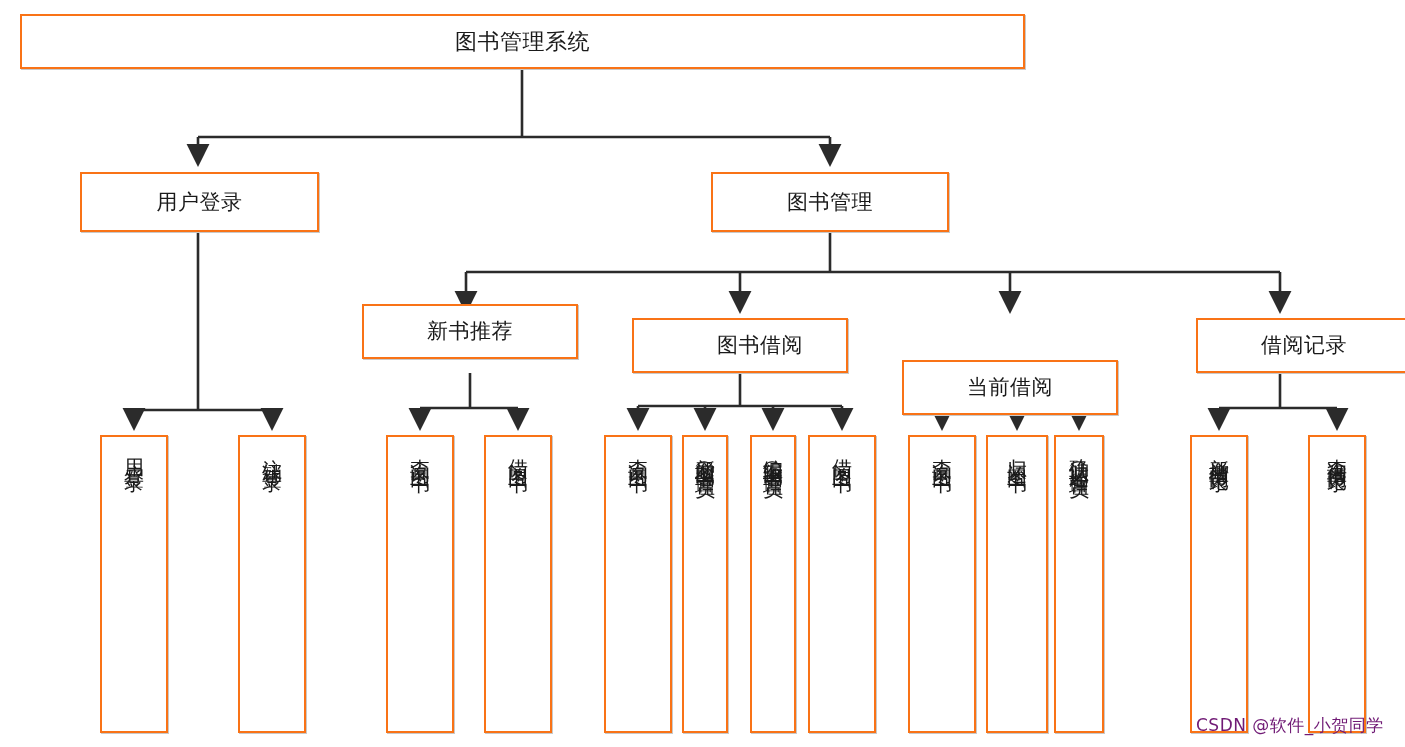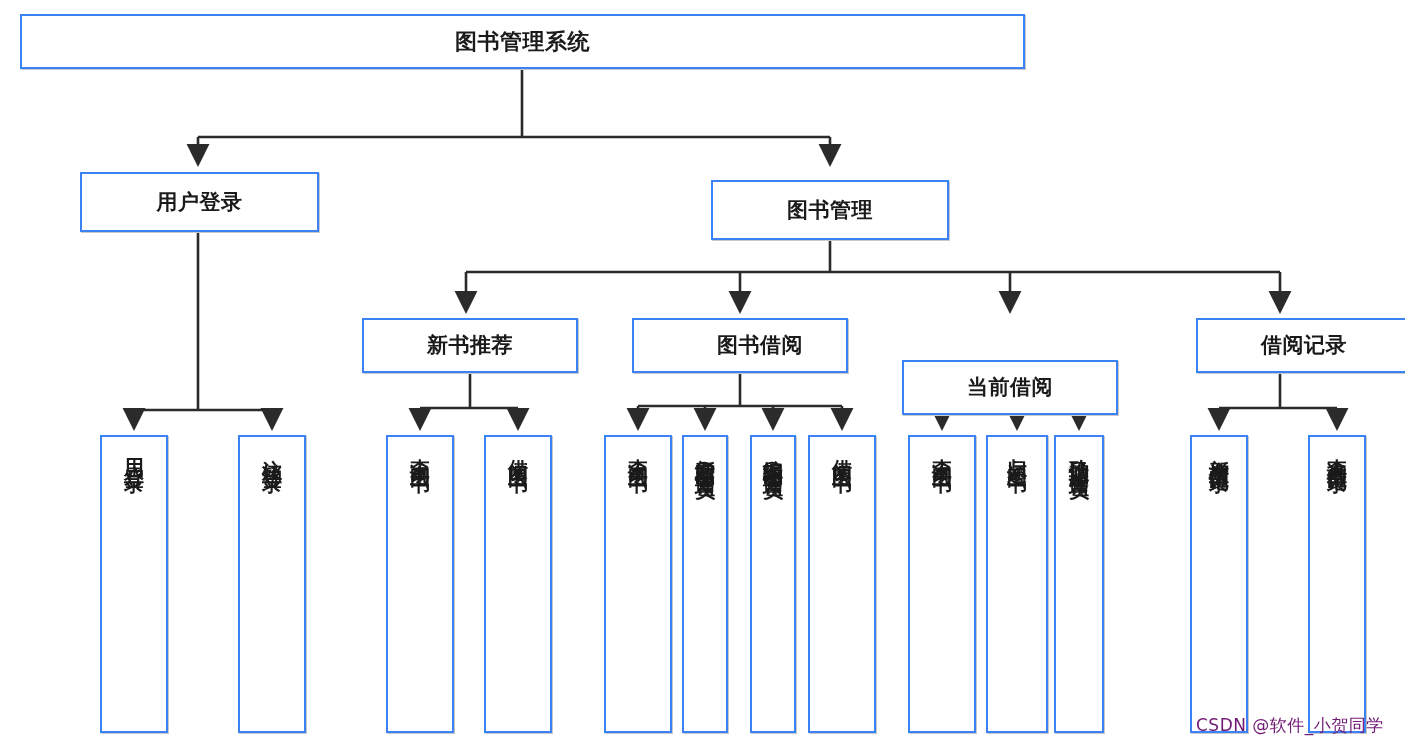--- a/index.html
+++ b/index.html
@@ -24,28 +24,27 @@
     left: 0;
     top: 0;
     width: 1405px;
     height: 747px;
     pointer-events: none;
   }
   .node {
     position: absolute;
     box-sizing: border-box;
     background: #ffffff;
-    border: 2px solid #3b82f6;
+    border: 2px solid #f97316;
     box-shadow: 1px 1px 0 0 #c9c9c9;
     display: flex;
     align-items: center;
     justify-content: center;
     color: #1a1a1a;
     z-index: 5;
-    font-weight: bold;
   }
   .node .label {
     display: block;
     text-align: center;
     line-height: 1.18;
     white-space: nowrap;
   }
   
   .node.horiz .label {
     font-size: 21px;
@@ -136,25 +135,25 @@
     </g>
   </svg>
 
   <div class="node horiz root" style="left: 20px; top: 14px; width: 1005px; height: 55px;">
     <span class="label">图书管理系统</span>
   </div>
 
   <div class="node horiz" style="left: 80px; top: 172px; width: 239px; height: 60px;">
     <span class="label">用户登录</span>
   </div>
-  <div class="node horiz" style="left: 711px; top: 180px; width: 238px; height: 60px;">
+  <div class="node horiz" style="left: 711px; top: 172px; width: 238px; height: 60px;">
     <span class="label">图书管理</span>
   </div>
 
-  <div class="node horiz" style="left: 362px; top: 318px; width: 216px; height: 55px;">
+  <div class="node horiz" style="left: 362px; top: 304px; width: 216px; height: 55px;">
     <span class="label">新书推荐</span>
   </div>
   <div class="node horiz" style="left: 632px; top: 318px; width: 216px; height: 55px; padding-left: 40px;">
     <span class="label">图书借阅</span>
   </div>
   <div class="node horiz" style="left: 902px; top: 318px; width: 216px; height: 55px; margin-top: 42px;">
     <span class="label">当前借阅</span>
   </div>
   <div class="node horiz" style="left: 1172px; top: 318px; width: 216px; height: 55px; margin-left: 24px;">
     <span class="label">借阅记录</span>

